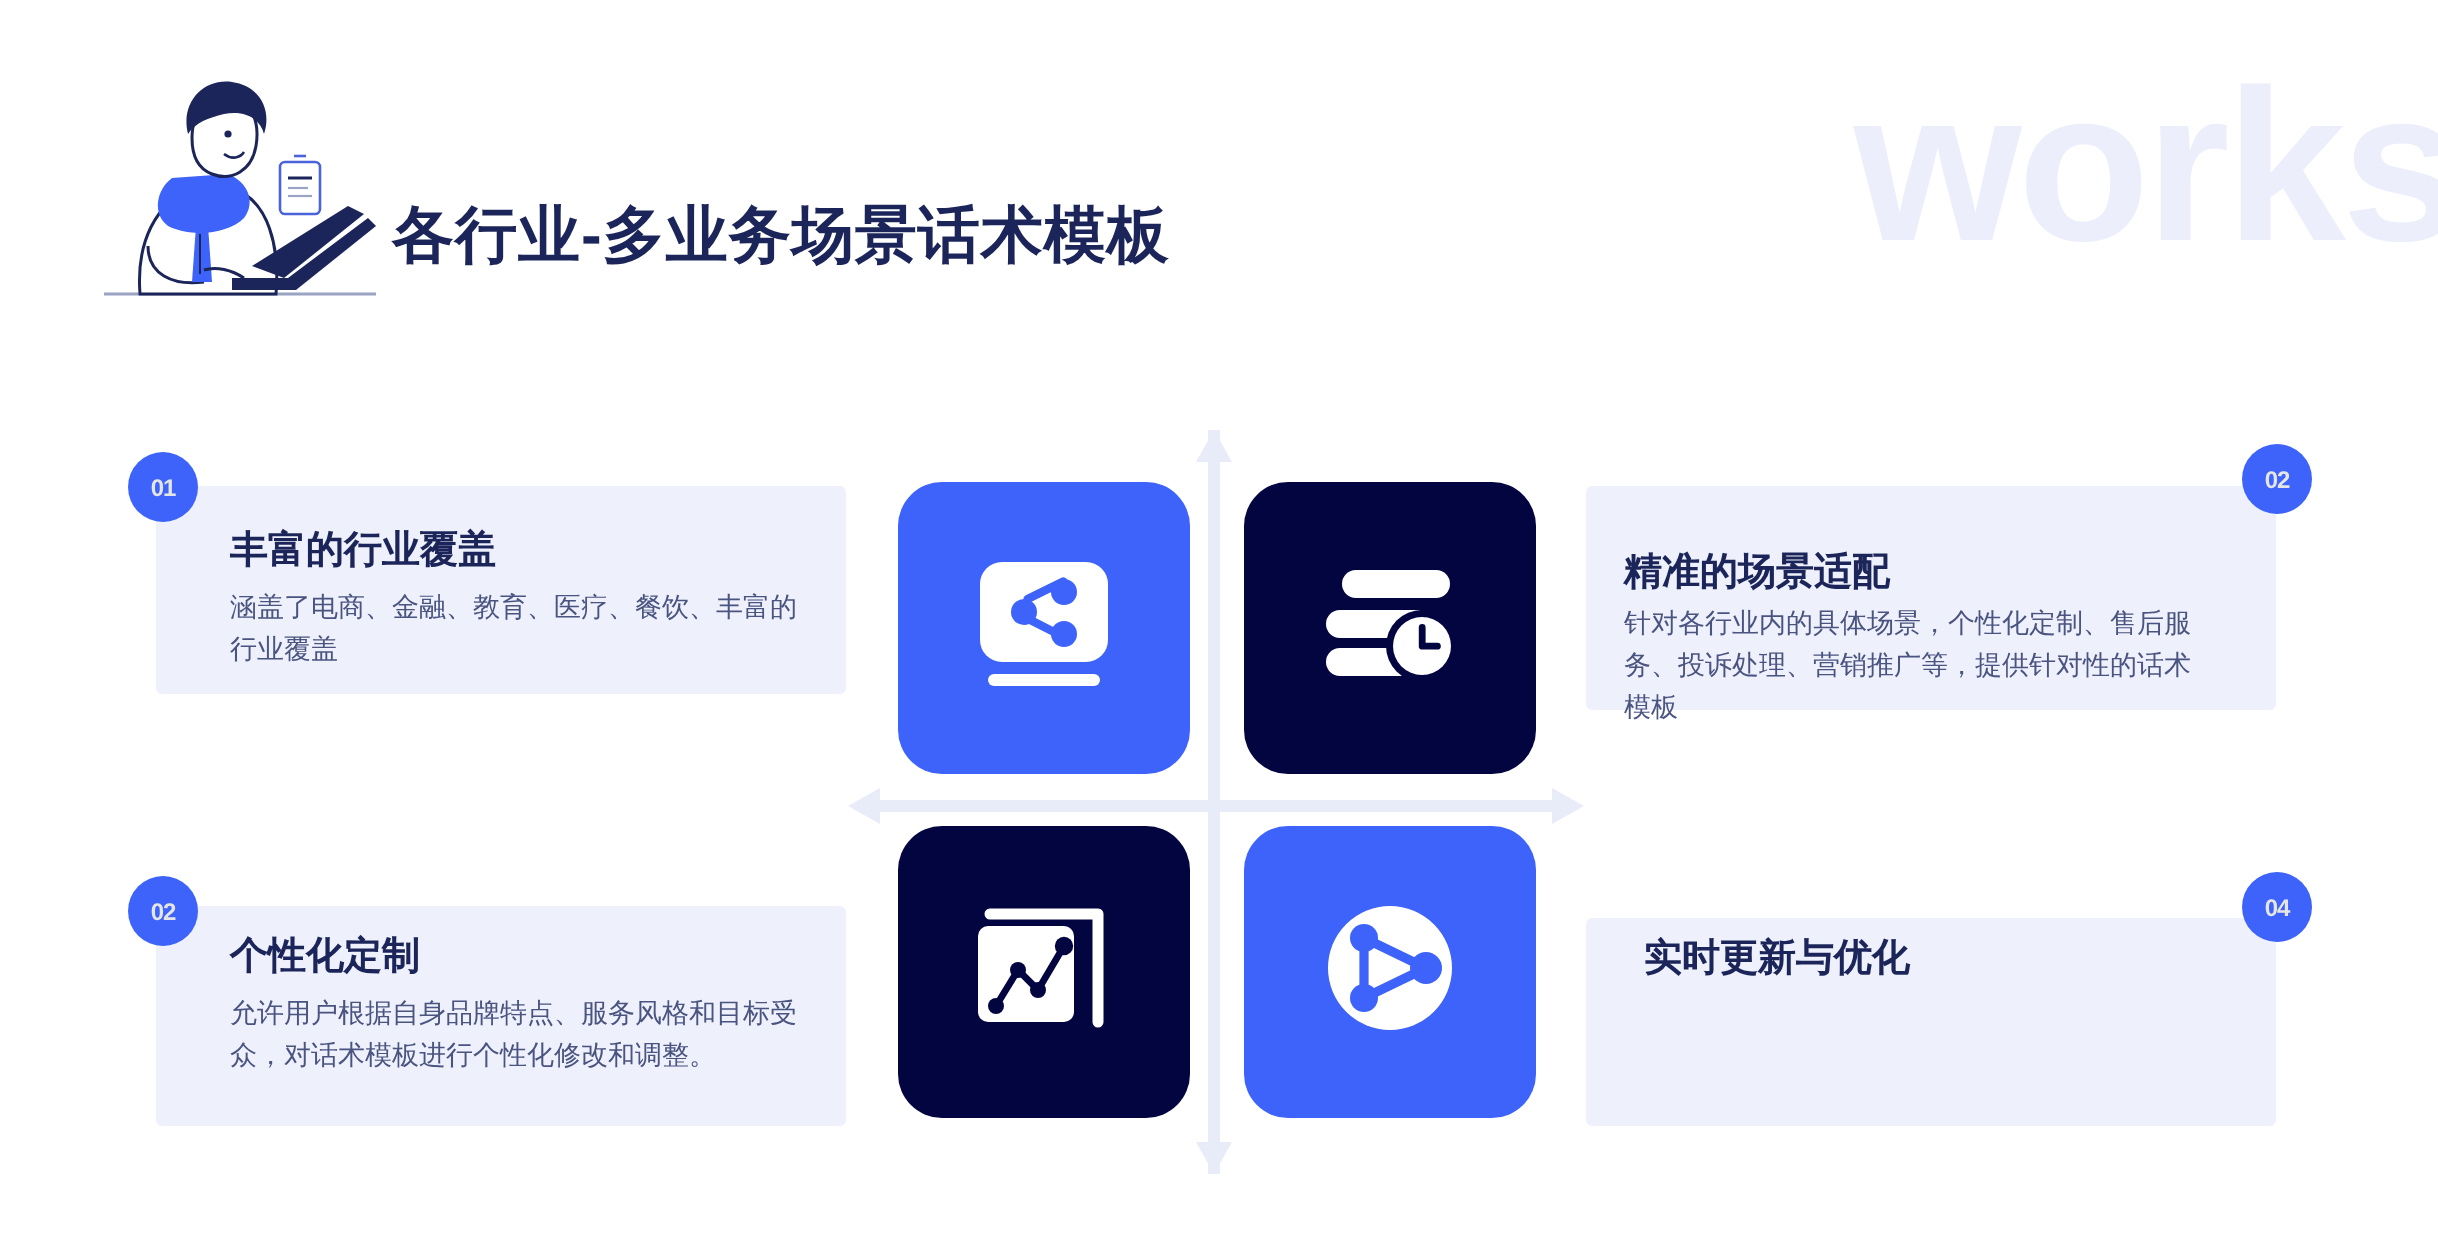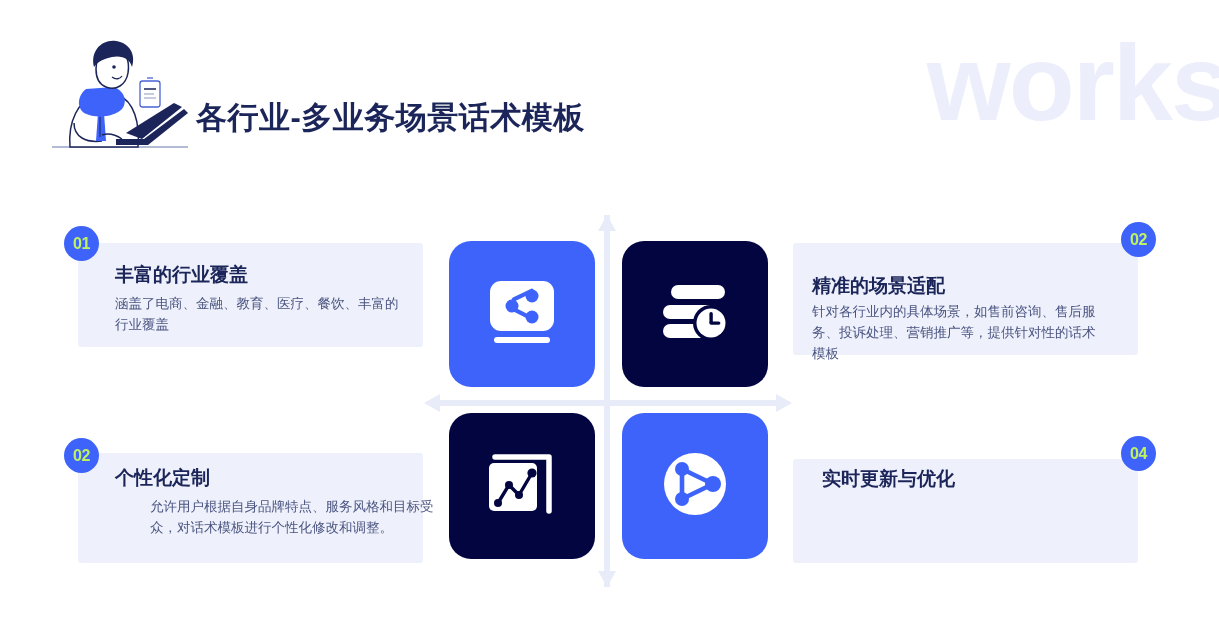--- a/index.html
+++ b/index.html
@@ -132,34 +132,34 @@
   .card-desc {
     position: absolute;
     font-size: 13.5px;
     line-height: 21px;
     color: #4a5480;
     width: 290px;
   }
   .t01 { left: 115px; top: 247px; }
   .d01 { left: 115px; top: 278px; }
   .t02 { left: 115px; top: 450px; }
-  .d02 { left: 115px; top: 481px; margin-left: 35px; }
+  .d02 { left: 115px; top: 481px; }
   .t03 { left: 812px; top: 258px; }
   .d03 { left: 812px; top: 286px; }
   .t04 { left: 822px; top: 451px; text-align: right; }
   .d04 { left: 822px; top: 481px; }
   
   .badge {
     position: absolute;
     width: 35px;
     height: 35px;
     border-radius: 50%;
     background: #3d63fa;
-    color: #bef264;
-    font-size: 16px;
+    color: #e5e5e5;
+    font-size: 12px;
     font-weight: 700;
     display: flex;
     align-items: center;
     justify-content: center;
     letter-spacing: -0.5px;
   }
   .b01 { left: 64px;  top: 211px; }
   .b02 { left: 64px;  top: 423px; }
   .b03 { left: 1121px; top: 207px; }
   .b04 { left: 1121px; top: 421px; }
@@ -279,19 +279,19 @@
   <div class="card-desc d01">涵盖了电商、金融、教育、医疗、餐饮、丰富的行业覆盖</div>
 
   <div class="card card-02"></div>
   <div class="badge b02">02</div>
   <div class="card-title t02">个性化定制</div>
   <div class="card-desc d02">允许用户根据自身品牌特点、服务风格和目标受众，对话术模板进行个性化修改和调整。</div>
 
   <div class="card card-03"></div>
   <div class="badge b03">02</div>
   <div class="card-title t03">精准的场景适配</div>
-  <div class="card-desc d03">针对各行业内的具体场景，如售前咨询、售后服务、投诉处理、营销推广等，提供针对性的话术模板</div>
+  <div class="card-desc d03">针对各行业内的具体场景，个性化定制、售后服务、投诉处理、营销推广等，提供针对性的话术模板</div>
 
   <div class="card card-04"></div>
   <div class="badge b04">04</div>
   <div class="card-title t04">实时更新与优化</div>
 
 </div>
 
 </body></html>

